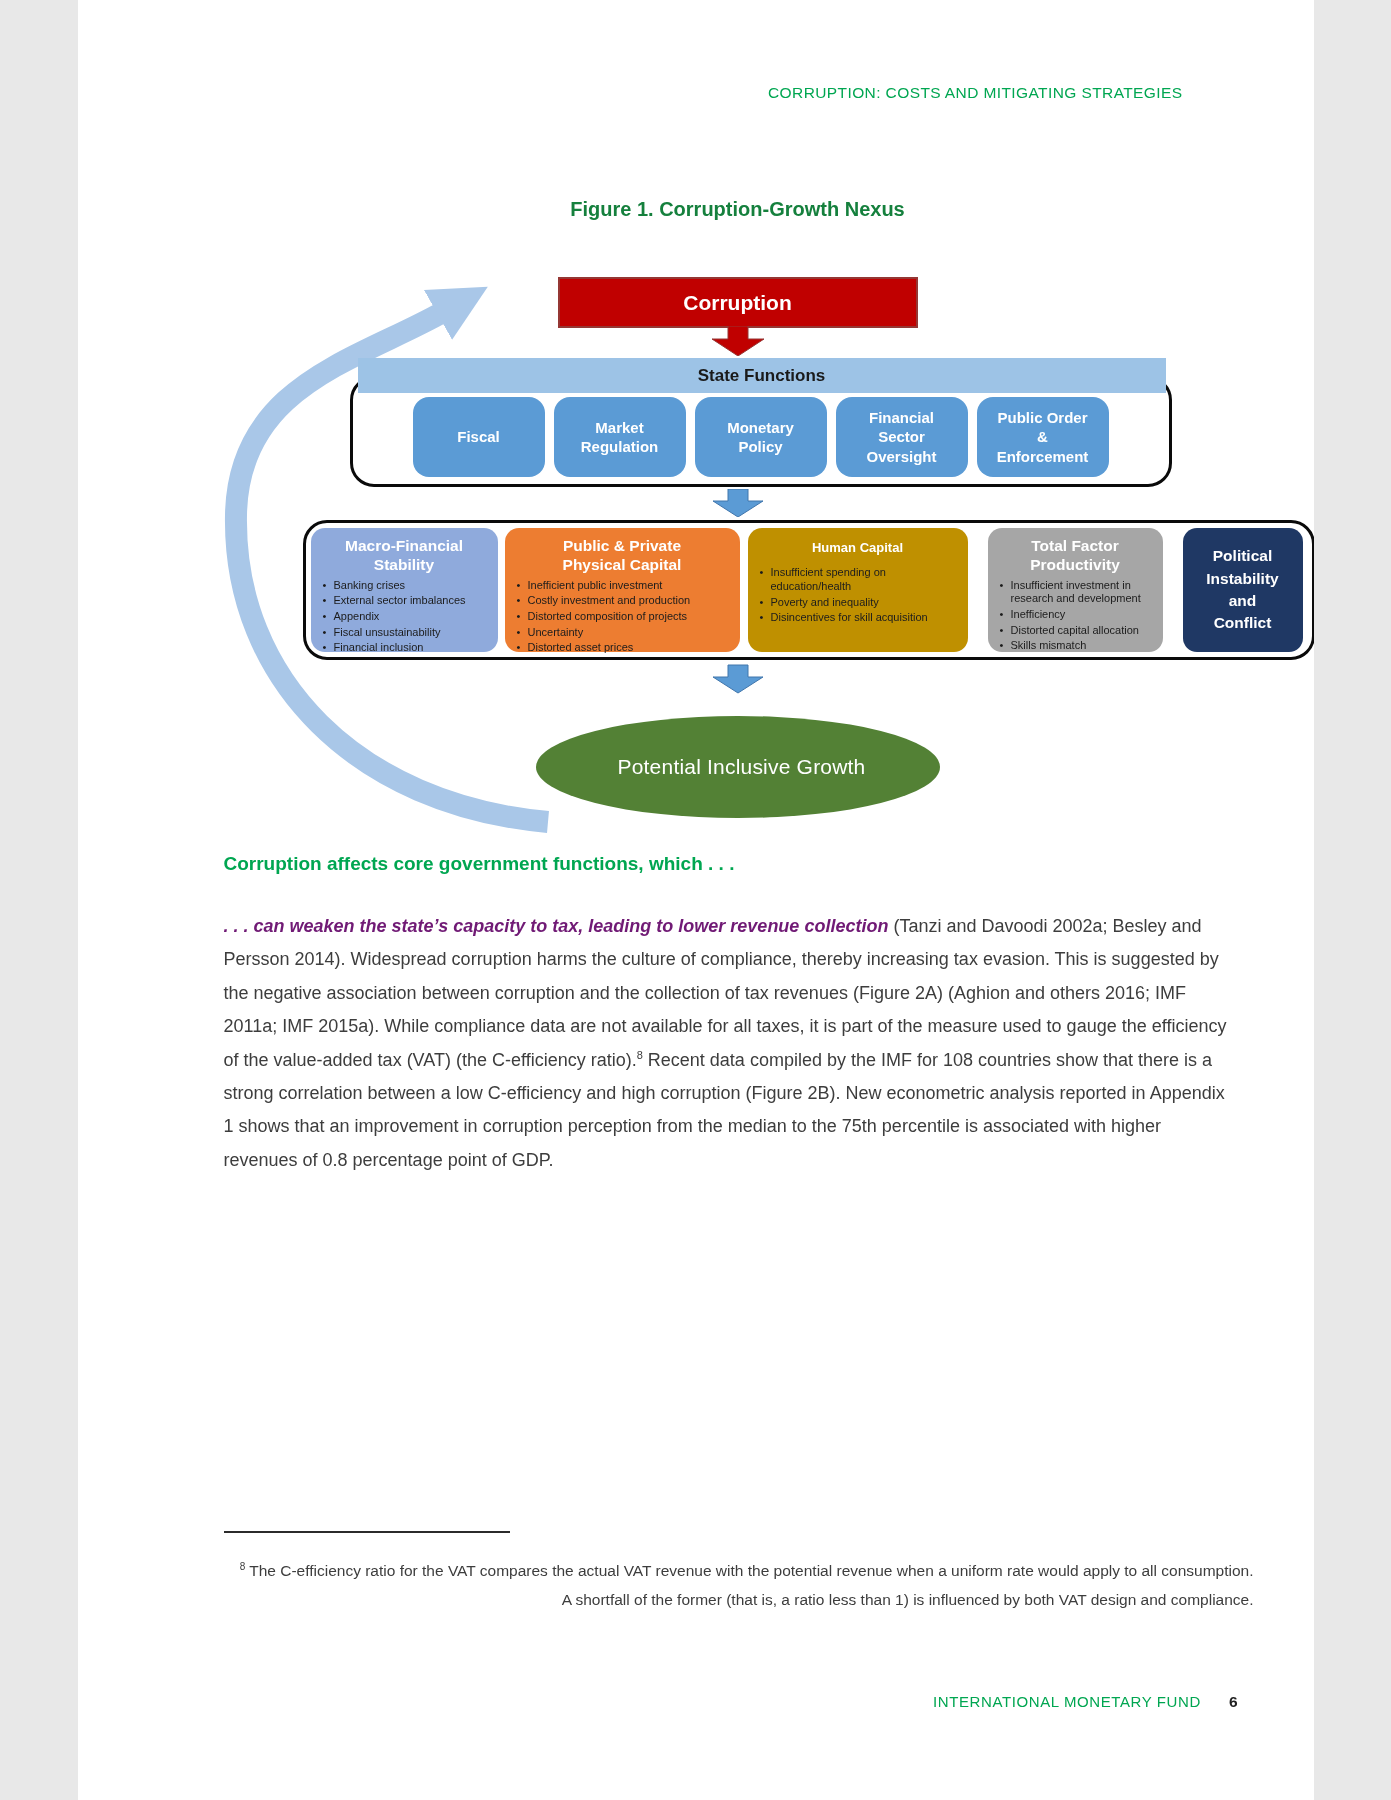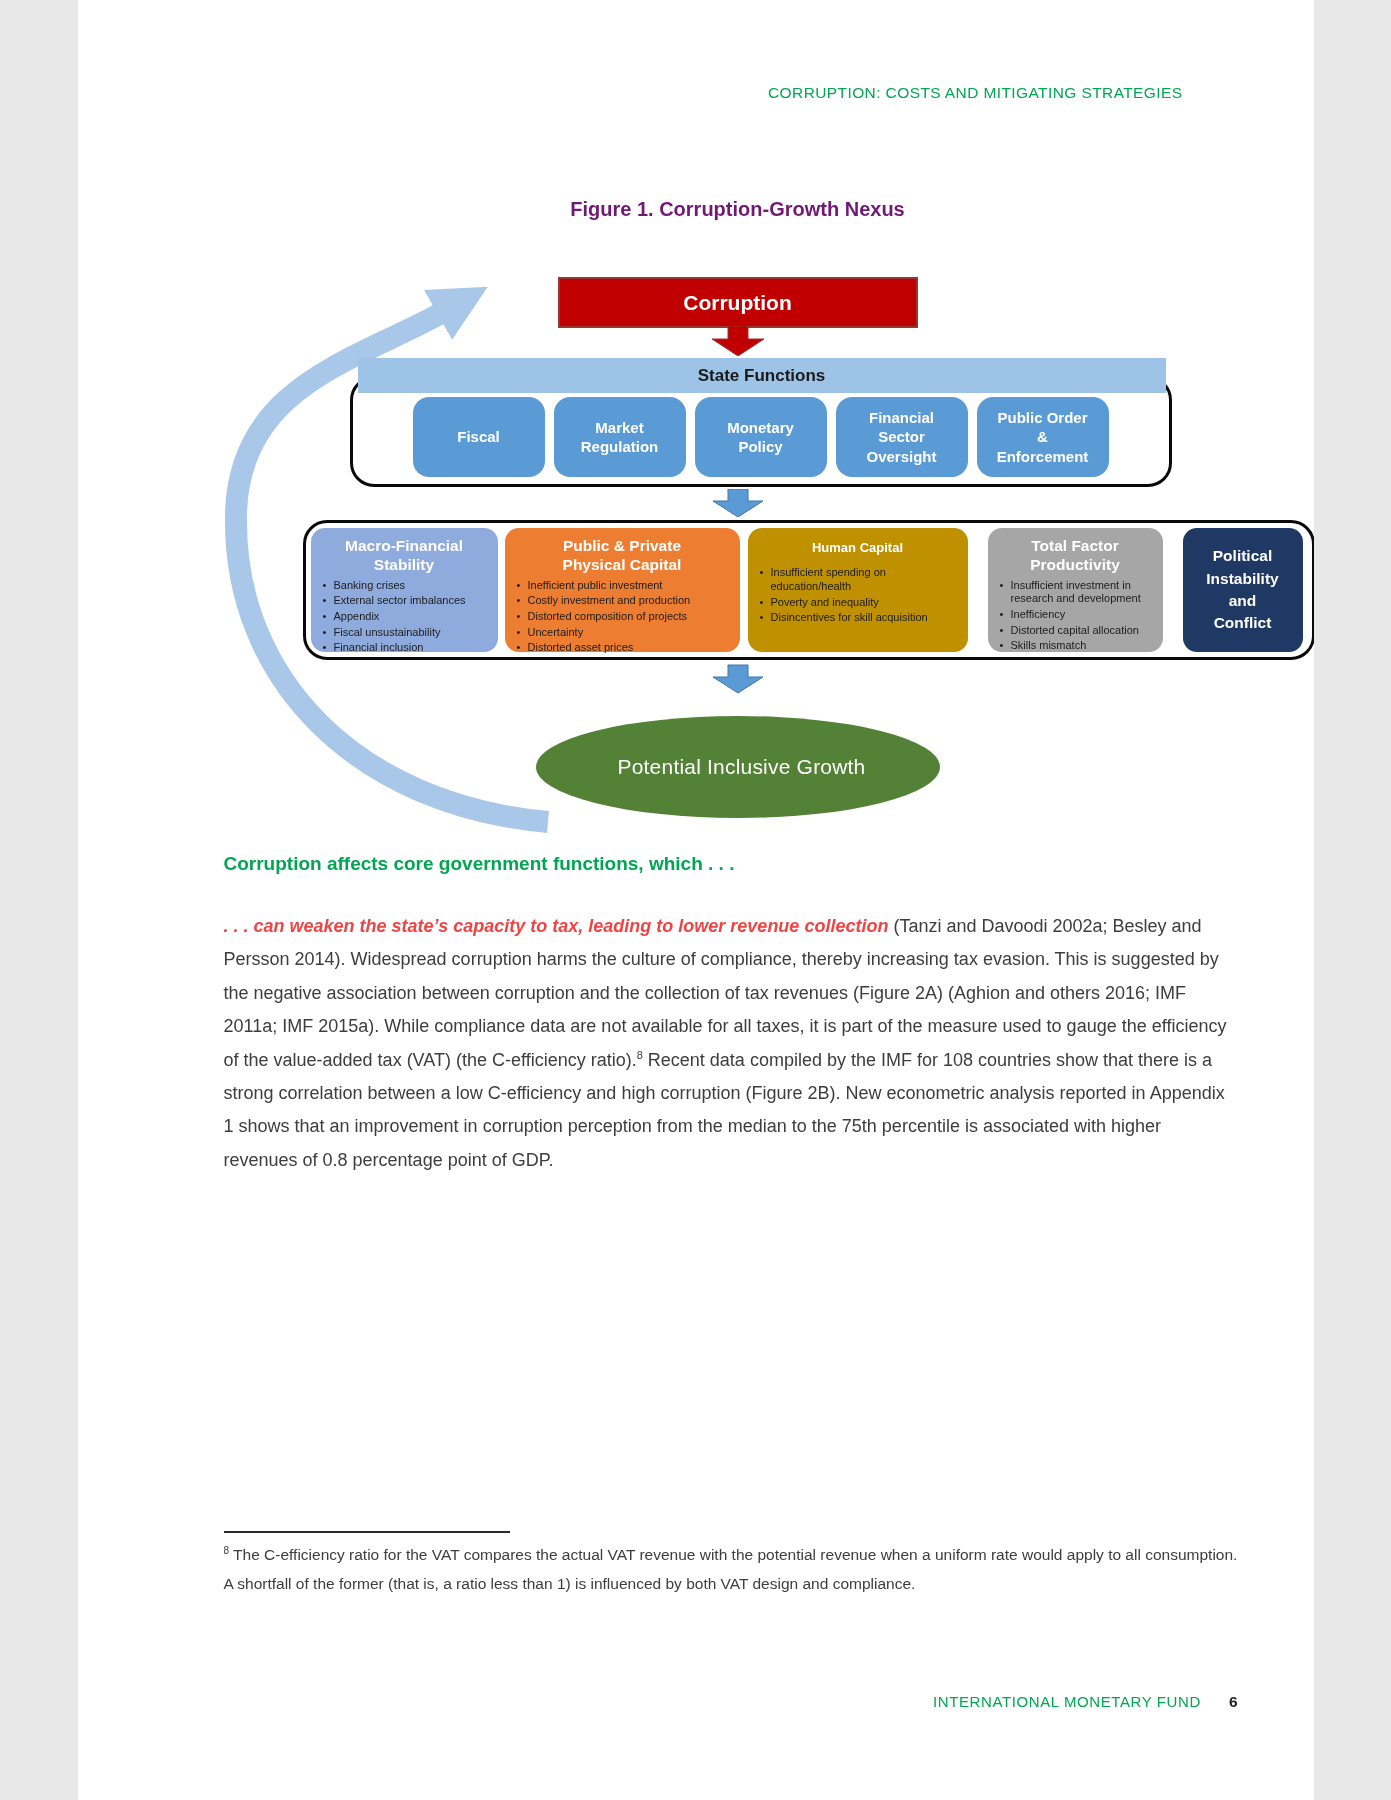--- a/index.html
+++ b/index.html
@@ -13,21 +13,21 @@
     color:#00A651;font-size:15.5px;letter-spacing:.4px;
   }
   .footer{
     position:absolute;top:1693px;left:440px;width:720px;text-align:right;
   }
   .footer-pub{color:#00A651;font-size:15px;letter-spacing:.6px;}
   .footer-num{color:#1f1f1f;font-size:15.5px;font-weight:bold;margin-left:28px;}
   
   .fig-title{
     position:absolute;top:198px;left:280px;width:760px;text-align:center;
-    color:#701a75;font-size:20px;font-weight:bold;
+    color:#15803d;font-size:20px;font-weight:bold;
   }
   .diagram{position:absolute;inset:0;}
   .curve-svg{position:absolute;left:130px;top:250px;width:420px;height:600px;z-index:0;}
   .corruption-box{
     position:absolute;left:480px;top:277px;width:360px;height:51px;z-index:2;
     background:#C00000;border:2px solid #953734;box-sizing:border-box;
     display:flex;align-items:center;justify-content:center;
     color:#ffffff;font-size:21px;font-weight:bold;
   }
   .arrow{position:absolute;z-index:2;}
@@ -83,26 +83,26 @@
   .ellipse span{color:#ffffff;font-size:21px;letter-spacing:.2px;margin-left:8px;}
   
   .section-heading{
     position:absolute;left:146px;top:853px;width:1014px;
     color:#00A651;font-size:19px;font-weight:bold;
   }
   .body-par{
     position:absolute;left:146px;top:910px;width:1014px;margin:0;
     color:#3d3d3d;font-size:18px;line-height:33.4px;text-align:left;
   }
-  .lead{font-weight:bold;font-style:italic;color:#ef4444;}
+  .lead{font-weight:bold;font-style:italic;color:#701a75;}
   .body-par sup{font-size:11px;line-height:0;}
   .fn-rule{position:absolute;left:146px;top:1531px;width:286px;height:2px;background:#2b2b2b;}
   .footnote{
-    position:absolute;left:146px;top:1540px;width:1014px;margin:0;
-    color:#3d3d3d;font-size:15.5px;line-height:29px;
+    position:absolute;left:146px;top:1540px;width:1014px;margin:16px;
+    color:#3d3d3d;font-size:15.5px;line-height:29px;text-align:right;
   }
   .footnote sup{font-size:10px;line-height:0;margin-right:4px;}
 </style>
 </head>
 <body>
 
 <div class="page">
 
   <div class="header">CORRUPTION: COSTS AND MITIGATING STRATEGIES</div>
 

